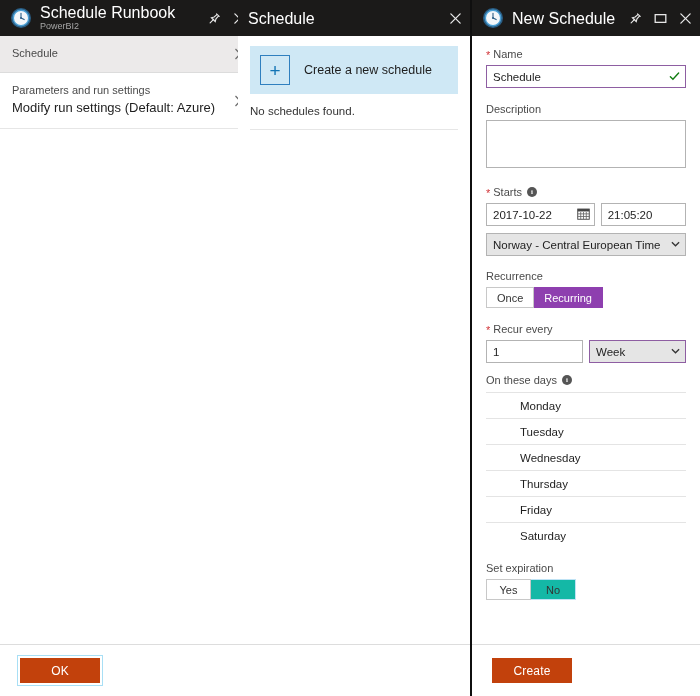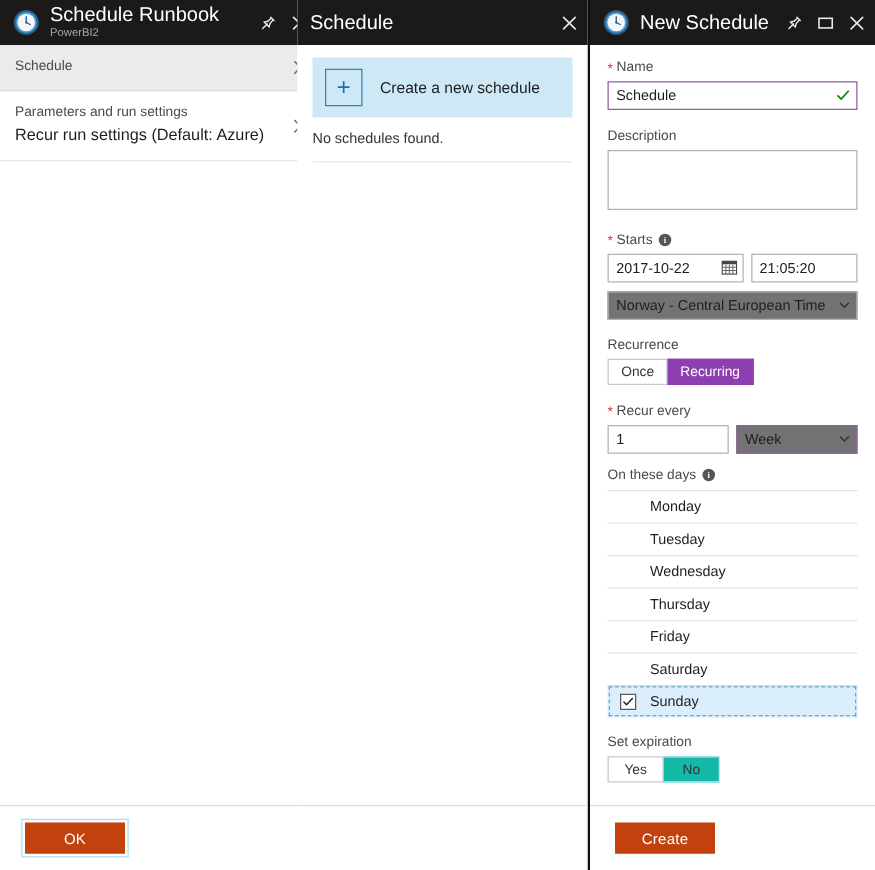--- a/index.html
+++ b/index.html
@@ -87,21 +87,21 @@
     width:100%;box-sizing:border-box;height:48px;border:1px solid #b3b3b3;background:#fff;
     resize:none;font-family:inherit;font-size:11.5px;padding:4px 6px;outline:none;margin-bottom:13px;
   }
   .row2{display:flex;gap:6px;margin-bottom:7px;}
   .date-wrap{position:relative;flex:1 1 56%;}
   .cal-ic{position:absolute;right:5px;top:4px;width:13px;height:13px;color:#444;cursor:pointer;}
   .cal-ic svg{display:block;}
   .time-wrap{flex:1 1 44%;}
   .sel-wrap{position:relative;margin-bottom:12px;}
   .sel{
-    width:100%;box-sizing:border-box;height:23px;border:1px solid #b3b3b3;background:#737373;
+    width:100%;box-sizing:border-box;height:23px;border:1px solid #b3b3b3;background:#e5e5e5;
     font-size:11.5px;color:#1e1e1e;padding:0 20px 0 6px;font-family:inherit;
     -webkit-appearance:none;appearance:none;outline:none;cursor:pointer;
   }
   .sel.accent{border:1px solid #8e5ea2;}
   .caret{position:absolute;right:6px;top:8px;pointer-events:none;color:#333;}
   .caret svg{display:block}
   .toggle{display:flex;margin-bottom:13px;}
   .tg{
     height:21px;min-width:45px;padding:0 10px;border:1px solid #c8c8c8;background:#fff;
     font-size:11px;color:#333;display:flex;align-items:center;justify-content:center;
@@ -167,21 +167,21 @@
       <div class="menu-row first">
         <div class="mtitle">Schedule</div>
         <span class="chev">
           <svg width="8" height="12" viewBox="0 0 8 12" fill="none" stroke="#6b6b6b" stroke-width="1.2">
               <path d="M1.5 1L6.2 6 1.5 11"></path>
             </svg>
         </span>
       </div>
       <div class="menu-row">
         <div class="mtitle">Parameters and run settings</div>
-        <div class="msub">Recur run settings (Default: Azure)</div>
+        <div class="msub">Modify run settings (Default: Azure)</div>
         <span class="chev">
           <svg width="8" height="12" viewBox="0 0 8 12" fill="none" stroke="#6b6b6b" stroke-width="1.2">
               <path d="M1.5 1L6.2 6 1.5 11"></path>
             </svg>
         </span>
       </div>
     </div>
 
     <div class="blade-footer">
       <button class="btn-primary focused">OK</button>
@@ -368,28 +368,20 @@
             <span>Thursday</span>
           </div>
           <div class="day">
             <span class="dbox"></span>
             <span>Friday</span>
           </div>
           <div class="day">
             <span class="dbox"></span>
             <span>Saturday</span>
           </div>
-          <div class="day checked">
-            <span class="dbox">
-              <svg width="9" height="9" viewBox="0 0 12 12" fill="none" stroke="#1e1e1e" stroke-width="1.6" stroke-linecap="round">
-                <path d="M1.5 6.2L4.3 9 10.5 2.4"></path>
-              </svg>
-            </span>
-            <span>Sunday</span>
-          </div>
         </div>
 
         
         <div class="lbl" style="margin-top:12px;">
           <span>Set expiration</span>
         </div>
         <div class="toggle">
           <div class="tg">Yes</div>
           <div class="tg sel-blue">No</div>
         </div>

